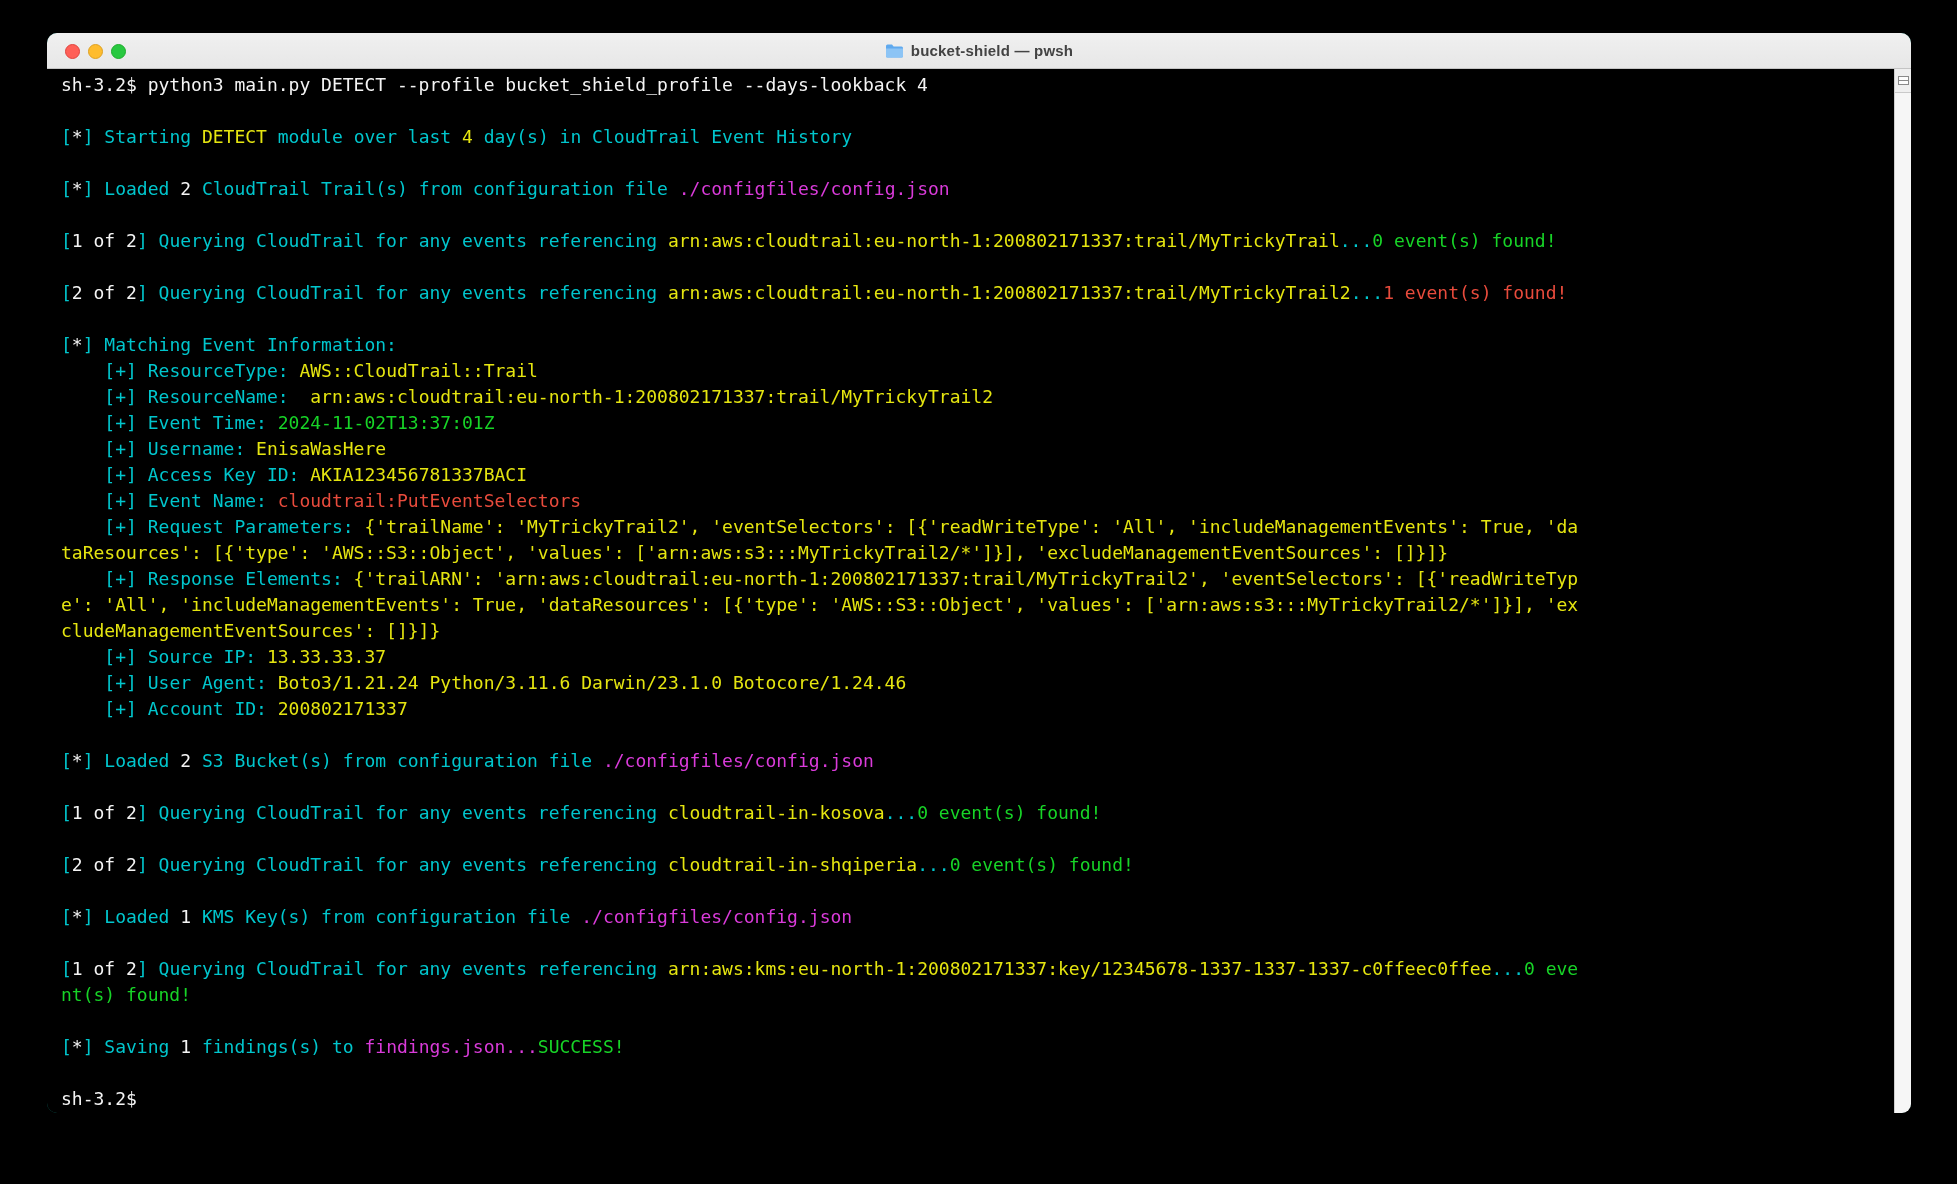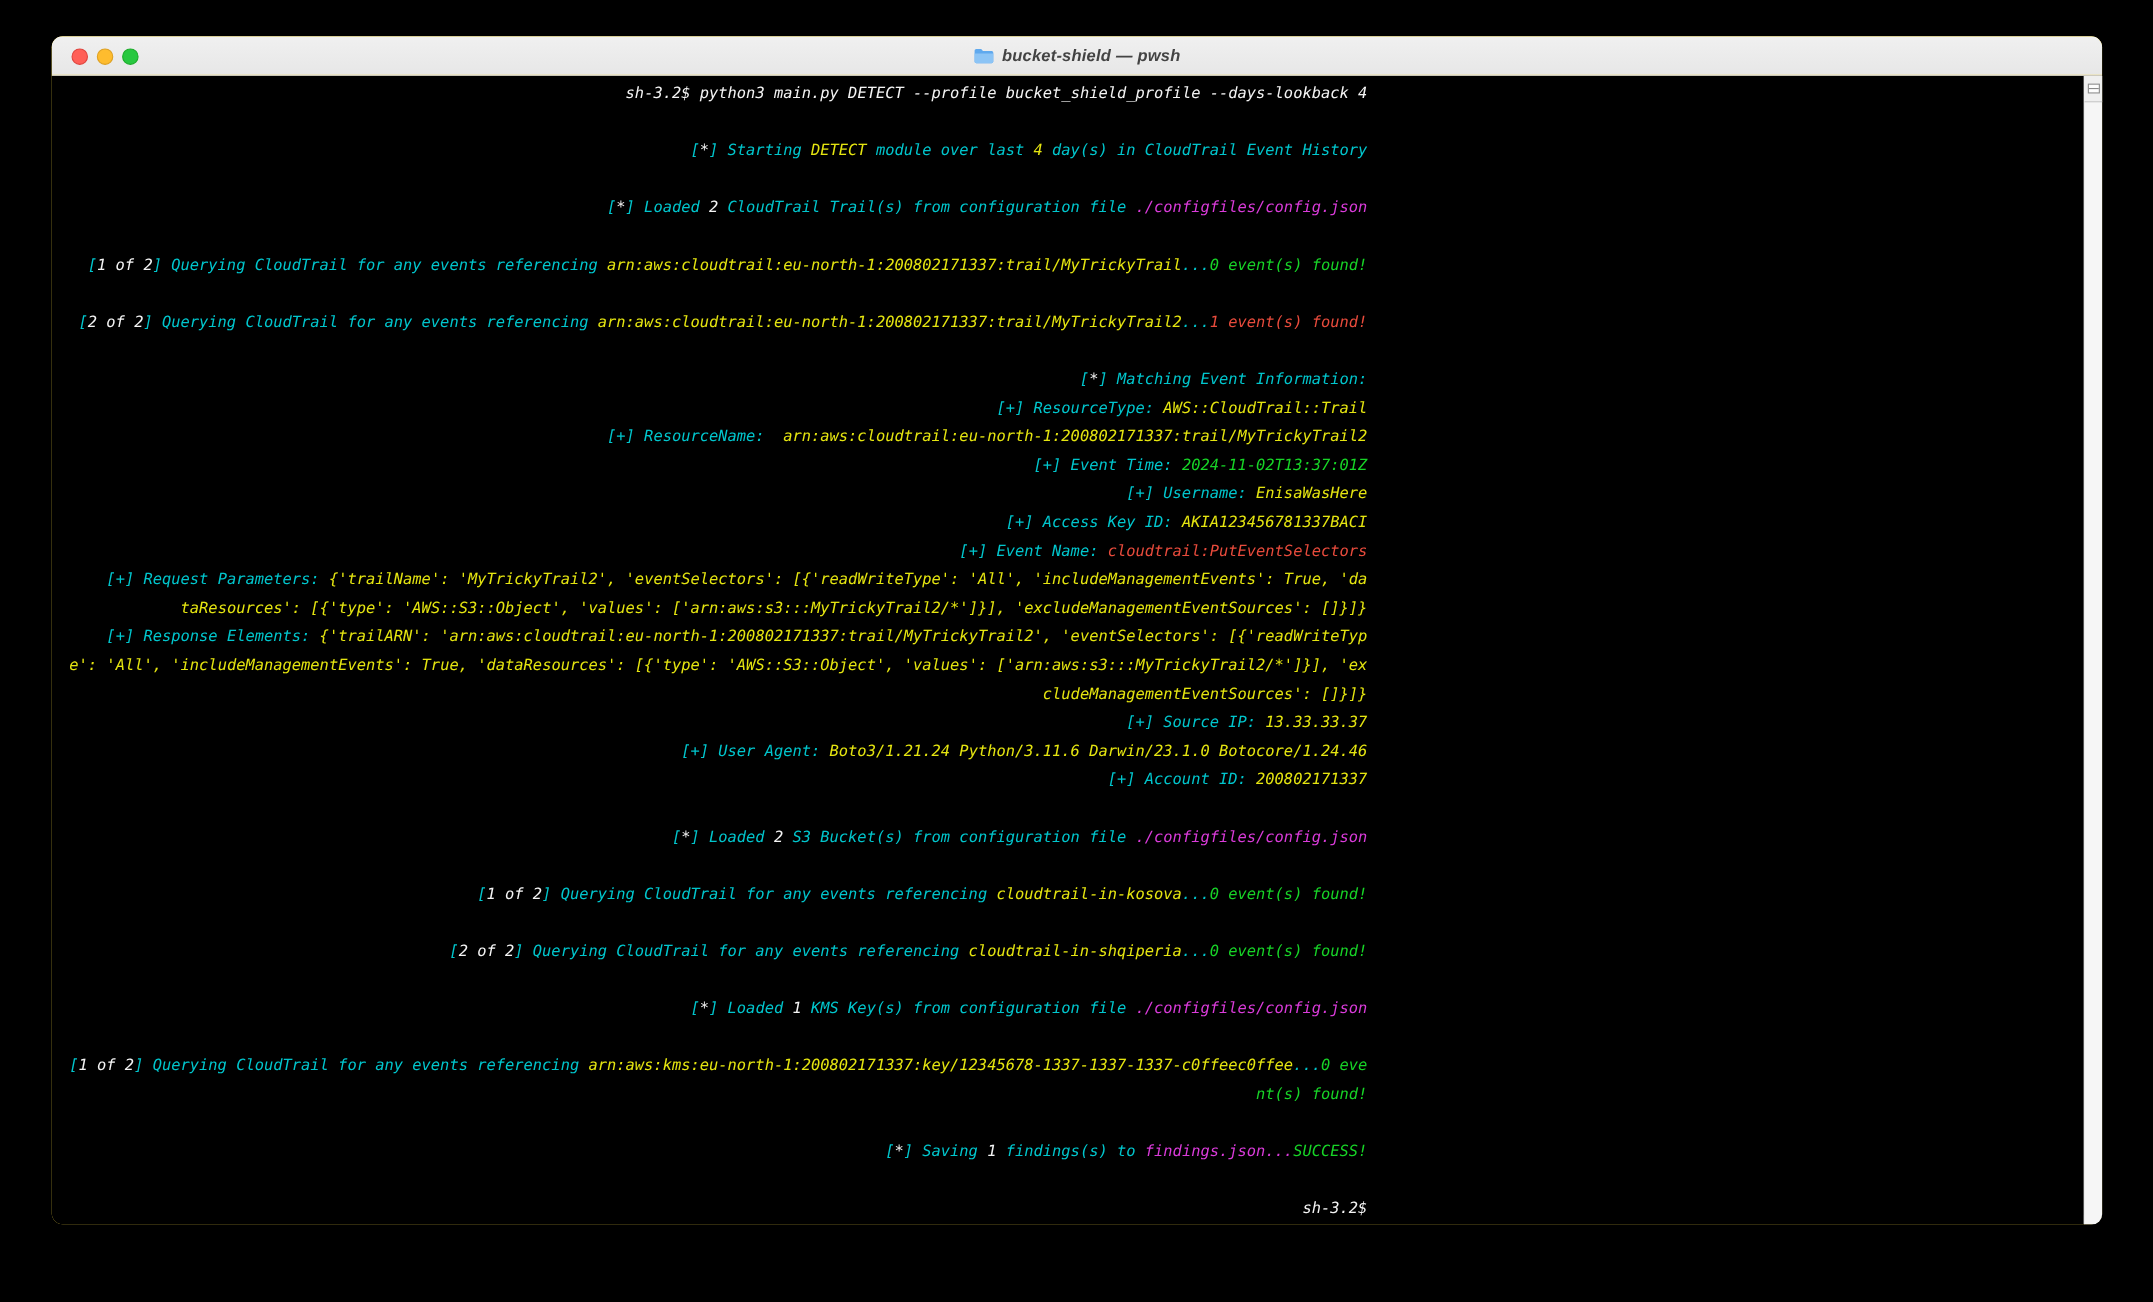--- a/index.html
+++ b/index.html
@@ -1,23 +1,22 @@
 <!DOCTYPE html>
 <html><head>
 <meta charset="utf-8">
 <style>
   * { margin:0; padding:0; box-sizing:border-box; }
   html,body { width:1957px; height:1184px; background:#000; overflow:hidden; }
   body { font-family:"Liberation Sans", sans-serif; }
 
   .window {
     position:absolute; left:47px; top:33px; width:1864px; height:1080px;
-    background:#fde047; border-radius:10px;
+    background:#0f766e; border-radius:10px;
     box-shadow:0 22px 70px rgba(0,0,0,.55);
-    font-style:italic;
   }
   .titlebar {
     position:absolute; left:0; top:0; right:0; height:36px;
     background:linear-gradient(#f0f0f0,#e7e7e7);
     border-bottom:1px solid #c4c4c4;
     border-radius:10px 10px 0 0;
     display:flex; align-items:center; justify-content:center;
   }
   .traffic { position:absolute; left:18px; top:0; height:36px; display:flex; align-items:center; gap:8px; }
   .light { width:15px; height:15px; border-radius:50%; }
@@ -29,25 +28,24 @@
   .proxy-icon { width:19px; height:16px; display:block; }
   .title-text { font-size:15px; font-weight:bold; color:#434343; letter-spacing:.2px; }
 
   .screen {
     position:absolute; left:0; top:36px; right:0; bottom:0;
     background:#000; border-radius:0 0 10px 10px;
     padding:3px 0 0 14px; overflow:hidden;
   }
   .term {
     font-family:"DejaVu Sans Mono", monospace;
-    font-size:14px; line-height:26px;
+    font-size:18px; line-height:26px;
     width:calc(140ch + 2px);
     white-space:pre-wrap; word-break:break-all;
     color:#f4f4f4;
-    text-align:right;
   }
   .line { min-height:26px; }
 
   .scrollbar {
     position:absolute; top:36px; right:0; bottom:0; width:17px;
     background:#f6f6f6; border-left:1px solid #cfcfcf;
     border-radius:0 0 9px 0;
   }
   .split-btn {
     position:absolute; top:0; left:0; right:0; height:24px;

